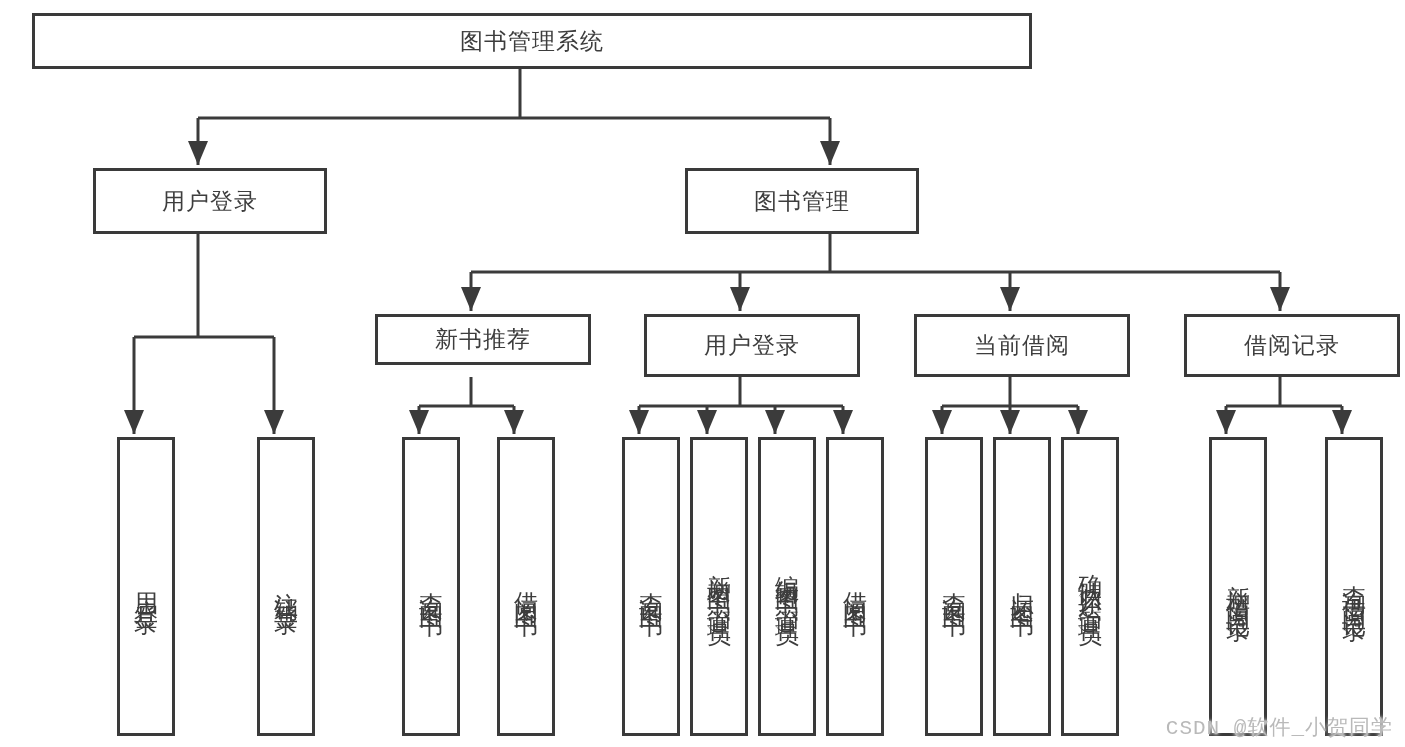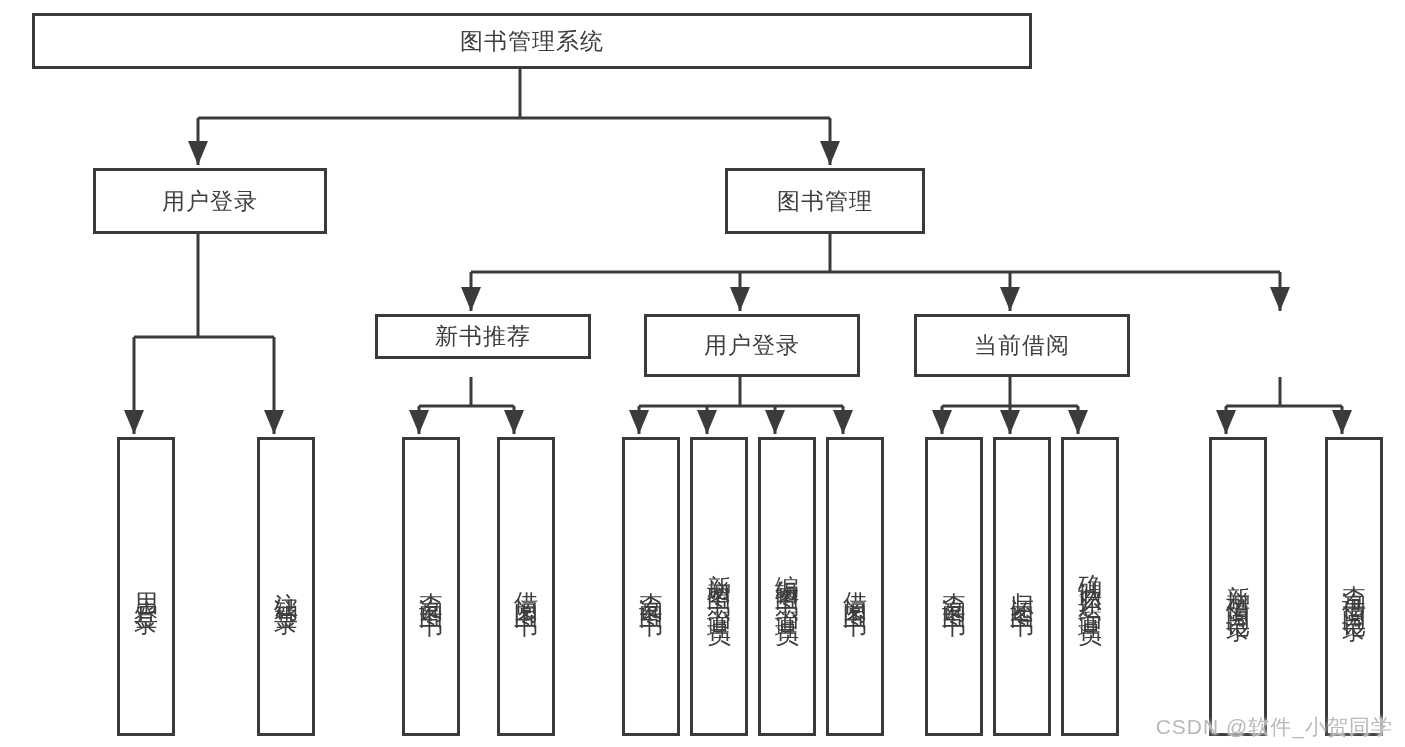--- a/index.html
+++ b/index.html
@@ -50,20 +50,21 @@
   .watermark {
     position: absolute;
     right: 12px;
     bottom: 6px;
     font-size: 21px;
     letter-spacing: 1px;
     color: #b9b9b9;
     text-shadow: 0 0 3px #ffffff, 0 0 5px #ffffff;
     z-index: 5;
     white-space: nowrap;
+    font-family: Liberation Mono, monospace;
   }
 </style>
 </head>
 <body>
 
 <div class="canvas">
 
   <svg class="connector-layer" width="1405" height="747" viewBox="0 0 1405 747">
     <defs>
       <marker id="arw" viewBox="0 0 26 20" markerWidth="26" markerHeight="20" refX="24" refY="10" orient="auto" markerUnits="userSpaceOnUse">
@@ -119,32 +120,35 @@
     </g>
   </svg>
 
   <div class="node h" style="left:20px; top:13px; width:1000px; height:56px;">
     <span>图书管理系统</span>
   </div>
 
   <div class="node h" style="left:81px; top:168px; width:234px; height:66px;">
     <span>用户登录</span>
   </div>
-  <div class="node h" style="left:713px; top:168px; width:200px; height:66px;">
+  <div class="node h" style="left:673px; top:168px; width:234px; height:66px;">
     <span>图书管理</span>
   </div>
 
-  <div class="node h" style="left:363px; top:314px; width:216px; height:45px;text-align:center;">
+  <div class="node h" style="left:363px; top:314px; width:216px; height:51px;text-align:center;">
     <span>新书推荐</span>
   </div>
   <div class="node h" style="left:632px; top:314px; width:216px; height:63px;">
     <span>用户登录</span>
   </div>
   <div class="node h" style="left:902px; top:314px; width:216px; height:63px;text-align:right;">
     <span>当前借阅</span>
+  </div>
+  <div class="node h" style="left:1172px; top:314px; width:216px; height:63px;">
+    <span>借阅记录</span>
   </div>
 
   <div class="node v" style="left:105px;">
     <span>用户登录</span>
   </div>
   <div class="node v" style="left:245px;">
     <span>注销登录</span>
   </div>
 
   <div class="node v" style="left:390px;">

